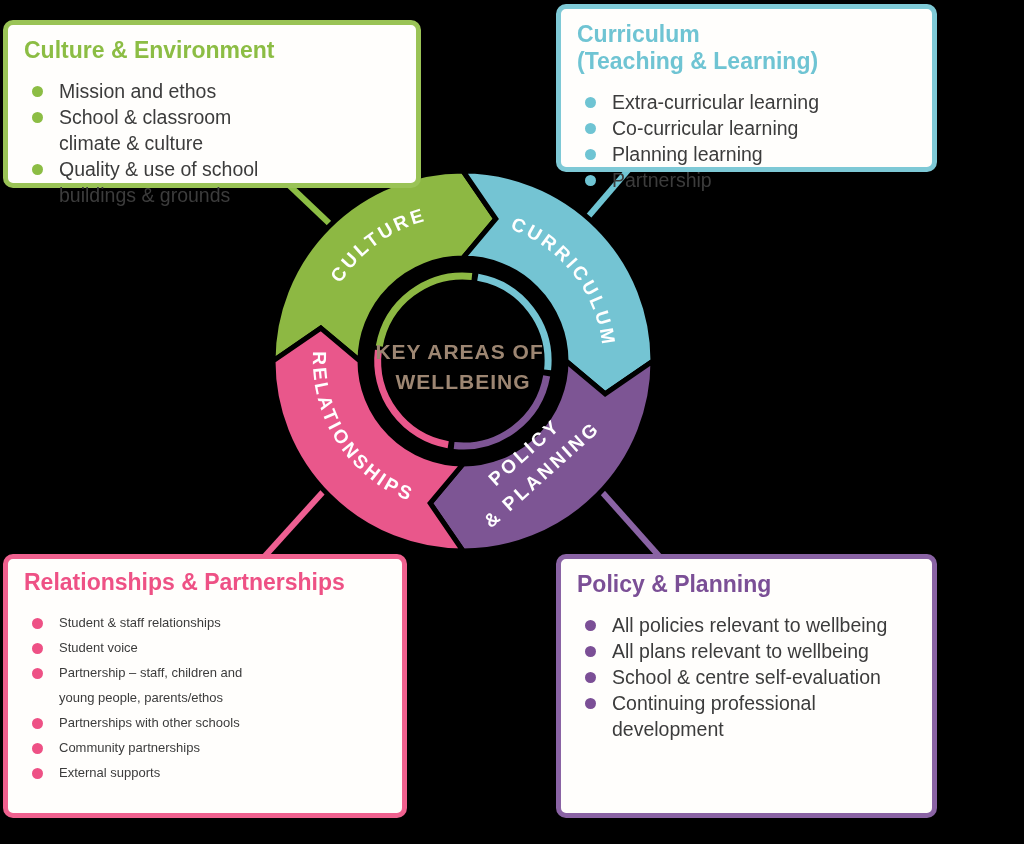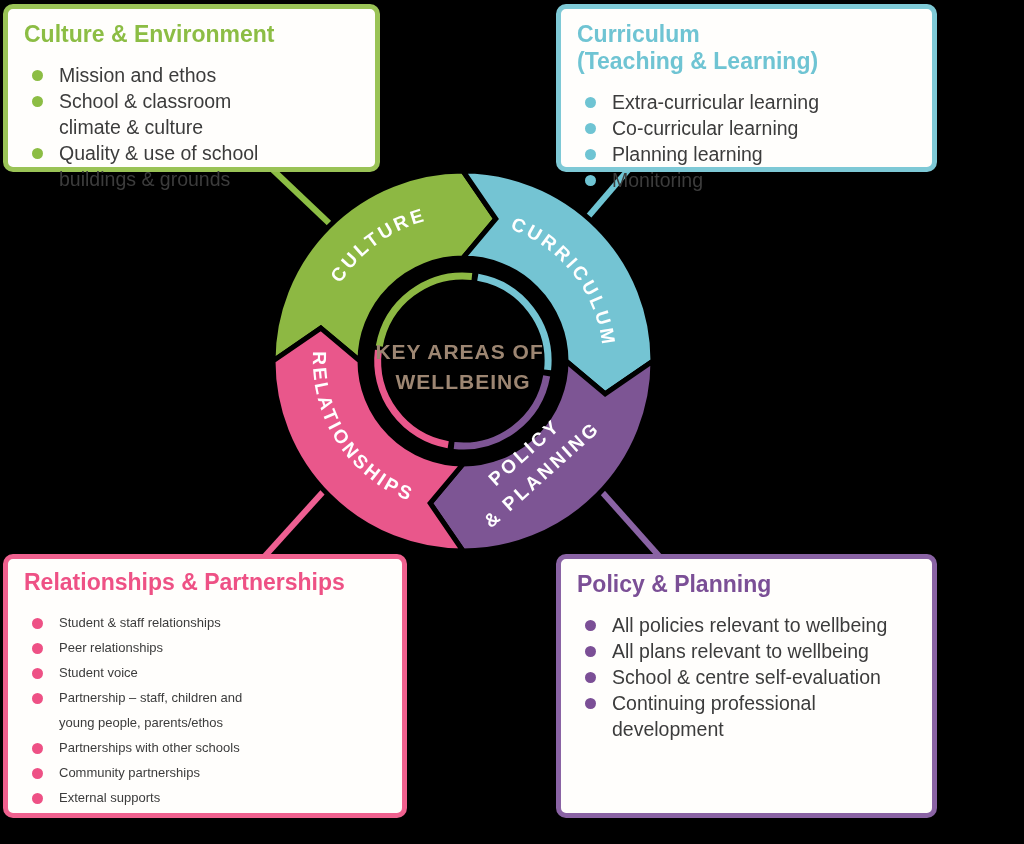--- a/index.html
+++ b/index.html
@@ -68,21 +68,21 @@
       <tspan x="6" y="-13">POLICY</tspan>
       <tspan x="0" y="15">&amp; PLANNING</tspan>
     </text>
 
     <text class="center-label" text-anchor="middle" fill="#9d8672">
       <tspan x="463" y="359">KEY AREAS OF</tspan>
       <tspan x="463" y="389">WELLBEING</tspan>
     </text>
   </svg>
 
-  <div class="info-box" style="left: 3px; top: 4px; width: 377px; height: 168px; --border: #9ac356; --title: #8cbd44; --bullet: #8cbd44;">
+  <div class="info-box" style="left: 3px; top: 20px; width: 418px; height: 168px; --border: #9ac356; --title: #8cbd44; --bullet: #8cbd44;">
     <div class="box-title">Culture &amp; Environment</div>
     <ul class="bullet-list">
 
         <li>
           <span class="dot"></span>
           <span class="txt">Mission and ethos</span>
         </li>
 
         <li>
           <span class="dot"></span>
@@ -113,38 +113,34 @@
           <span class="txt">Co-curricular learning</span>
         </li>
 
         <li>
           <span class="dot"></span>
           <span class="txt">Planning learning</span>
         </li>
 
         <li>
           <span class="dot"></span>
-          <span class="txt">Monitoring</span>
+          <span class="txt">Partnership</span>
         </li>
       </ul>
   </div>
 
   <div class="info-box tall" style="left: 3px; top: 554px; width: 404px; height: 264px; --border: #f0618f; --title: #ee5185; --bullet: #ee5185;">
     <div class="box-title">Relationships &amp; Partnerships</div>
     <ul class="bullet-list">
 
         <li>
           <span class="dot"></span>
           <span class="txt">Student &amp; staff relationships</span>
         </li>
 
-        <li>
-          <span class="dot"></span>
-          <span class="txt">Peer relationships</span>
-        </li>
 
         <li>
           <span class="dot"></span>
           <span class="txt">Student voice</span>
         </li>
 
         <li>
           <span class="dot"></span>
           <span class="txt">Partnership – staff, children and
 young people, parents/ethos</span>

